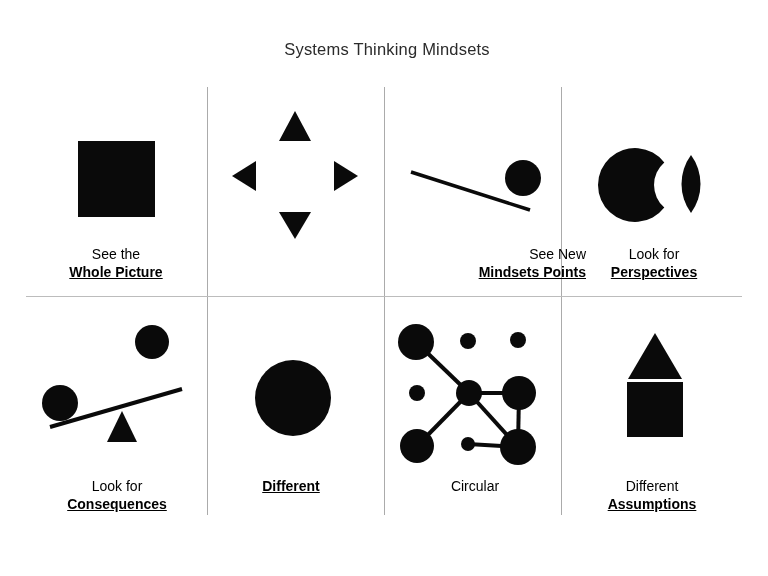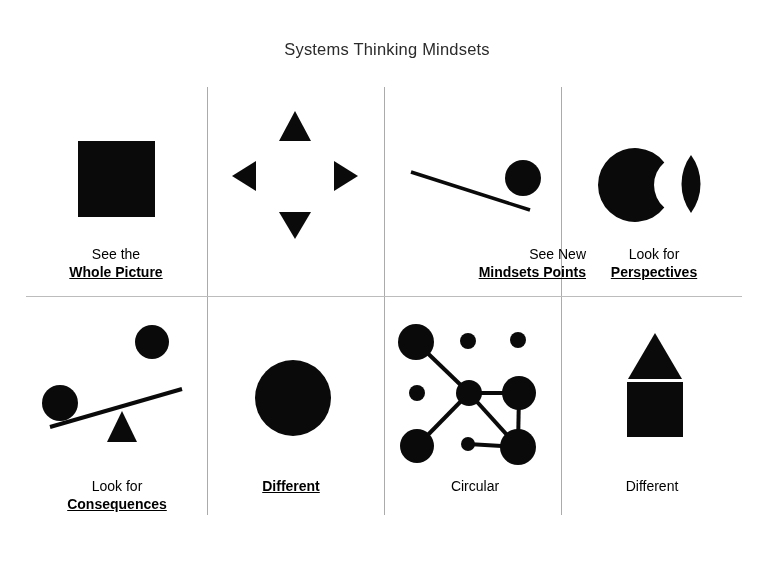--- a/index.html
+++ b/index.html
@@ -136,15 +136,16 @@
     <div class="label-line2">Consequences</div>
   </div>
   <div class="cell-label" style="left:201px; top:477px;">
     <div class="label-line2">Different</div>
   </div>
   <div class="cell-label" style="left:385px; top:477px;">
     <div class="label-line1">Circular</div>
   </div>
   <div class="cell-label" style="left:562px; top:477px;">
     <div class="label-line1">Different</div>
+    <div class="label-line2">Assumptions</div>
   </div>
 
 </div>
 
 </body></html>

